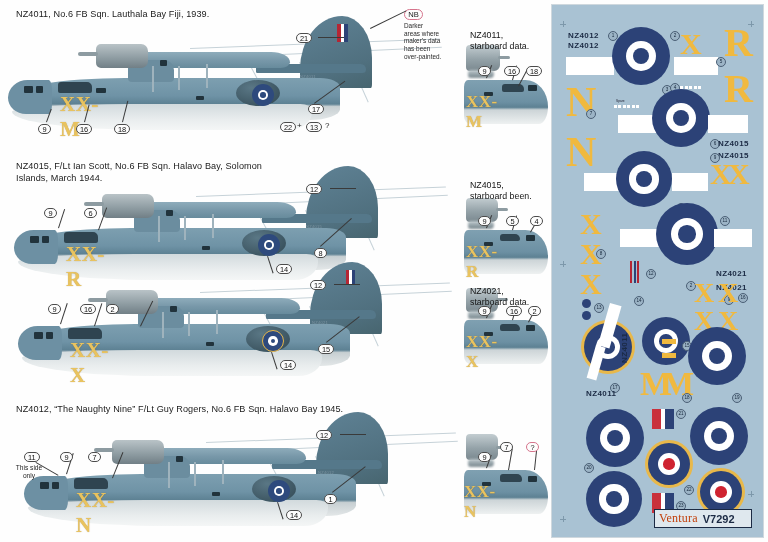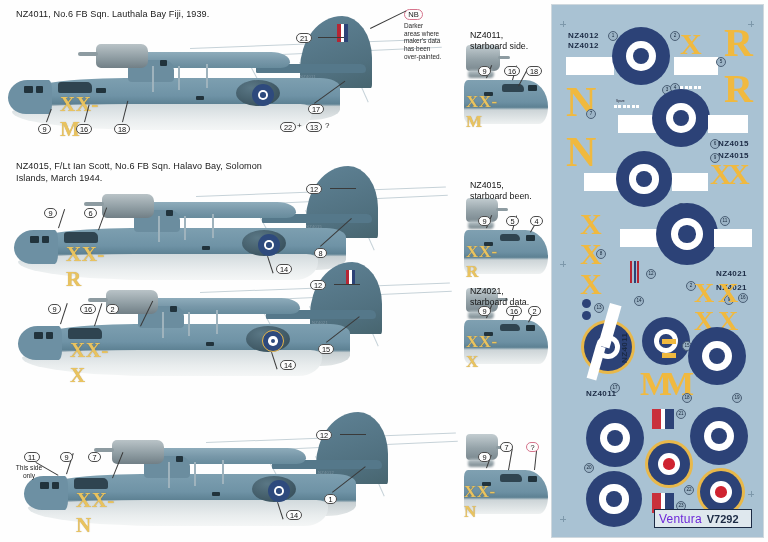--- a/index.html
+++ b/index.html
@@ -138,21 +138,21 @@
   .dReg:before,.dReg:after{content:"";position:absolute;background:#7d98ab;}
   .dReg:before{left:2.5px;top:0;width:1px;height:6px;}
   .dReg:after{left:0;top:2.5px;width:6px;height:1px;}
   .dTinyRow{position:absolute;display:flex;gap:1.4px;}
   .dTinyRow span{display:block;width:3px;height:3px;background:#ffffff;}
   .dSpareLbl{position:absolute;font-size:3.2px;color:#223;}
   .dLogo{
     position:absolute;border:1px solid #1b2a44;background:#dfe8ee;
     display:flex;align-items:center;padding:0 4px;box-sizing:border-box;
   }
-  .dLogoA{color:#6d28d9;font-family:Liberation Sans, sans-serif;font-size:12px;font-style:normal;letter-spacing:.2px;}
+  .dLogoA{color:#c2410c;font-family:Liberation Serif, serif;font-size:12px;font-style:normal;letter-spacing:.2px;}
   .dLogoB{color:#1b2a44;font-family:"Liberation Sans",sans-serif;font-weight:bold;font-size:11px;margin-left:5px;}
   .dRot{position:absolute;transform-origin:0 0;}
 </style>
 </head>
 <body>
 
 <div id="sheet">
 
   <div id="profiles">
 
@@ -233,21 +233,21 @@
       <div class="engblur" style="left:466px;top:45px;width:34px;height:26px;"></div>
       <div class="prop" style="left:498px;top:56px;width:12px;height:3px;"></div>
       <div class="engblur" style="left:468px;top:70px;width:26px;height:8px;filter:blur(1px);"></div>
       <div class="noseblock" style="left:464px;top:80px;width:84px;height:44px;"></div>
       <div class="cockpit" style="left:502px;top:84px;width:22px;height:8px;"></div>
       <div class="win" style="left:528px;top:85px;width:9px;height:6px;"></div>
       <div class="win" style="left:484px;top:92px;width:9px;height:4px;"></div>
       <div class="code" style="left:466px;top:92px;font-size:17px;">XX-M</div>
     </div>
     <div class="insetlabel" style="left:470px;top:30px;width:80px;">NZ4011,
-starboard side.</div>
+starboard data.</div>
     <div class="leader" style="left:486px;top:78px;width:14px;transform:rotate(-68deg);"></div>
     <div class="callout" style="left:478px;top:66px;">9</div>
     <div class="leader" style="left:512px;top:80px;width:15px;transform:rotate(-74deg);"></div>
     <div class="callout" style="left:504px;top:66px;">16</div>
     <div class="leader" style="left:518px;top:86px;width:20px;transform:rotate(-62deg);"></div>
     <div class="callout" style="left:526px;top:66px;">18</div>
 
     <div class="caption" style="left:16px;top:160px;width:330px;">NZ4015, F/Lt Ian Scott, No.6 FB Sqn. Halavo Bay, Solomon
 Islands, March 1944.</div>
 
@@ -376,20 +376,21 @@
     </div>
     <div class="insetlabel" style="left:470px;top:286px;width:80px;">NZ4021,
 starboard data.</div>
     <div class="leader" style="left:486px;top:318px;width:14px;transform:rotate(-68deg);"></div>
     <div class="callout" style="left:478px;top:306px;">9</div>
     <div class="leader" style="left:512px;top:320px;width:15px;transform:rotate(-74deg);"></div>
     <div class="callout" style="left:506px;top:306px;">16</div>
     <div class="leader" style="left:528px;top:322px;width:16px;transform:rotate(-62deg);"></div>
     <div class="callout" style="left:528px;top:306px;">2</div>
 
+    <div class="caption" style="left:16px;top:403px;width:420px;">NZ4012, “The Naughty Nine” F/Lt Guy Rogers, No.6 FB Sqn. Halavo Bay 1945.</div>
 
     <div class="plane">
       <div class="wireline" style="left:206px;top:442px;width:250px;transform:rotate(-2.2deg);"></div>
       <div class="wireline" style="left:212px;top:452px;width:246px;transform:rotate(-2.6deg);"></div>
       <div class="wireline" style="left:268px;top:458px;width:58px;transform:rotate(62deg);"></div>
       <div class="wireline" style="left:316px;top:456px;width:52px;transform:rotate(64deg);"></div>
       <div class="wireline" style="left:366px;top:454px;width:46px;transform:rotate(66deg);"></div>
       <div class="tailfin" style="left:316px;top:412px;width:72px;height:72px;"></div>
       <div class="tailplane" style="left:272px;top:460px;width:110px;height:9px;border-radius:2px 8px 6px 2px;"></div>
       <div class="hull" style="left:26px;top:474px;width:330px;height:42px;"></div>

